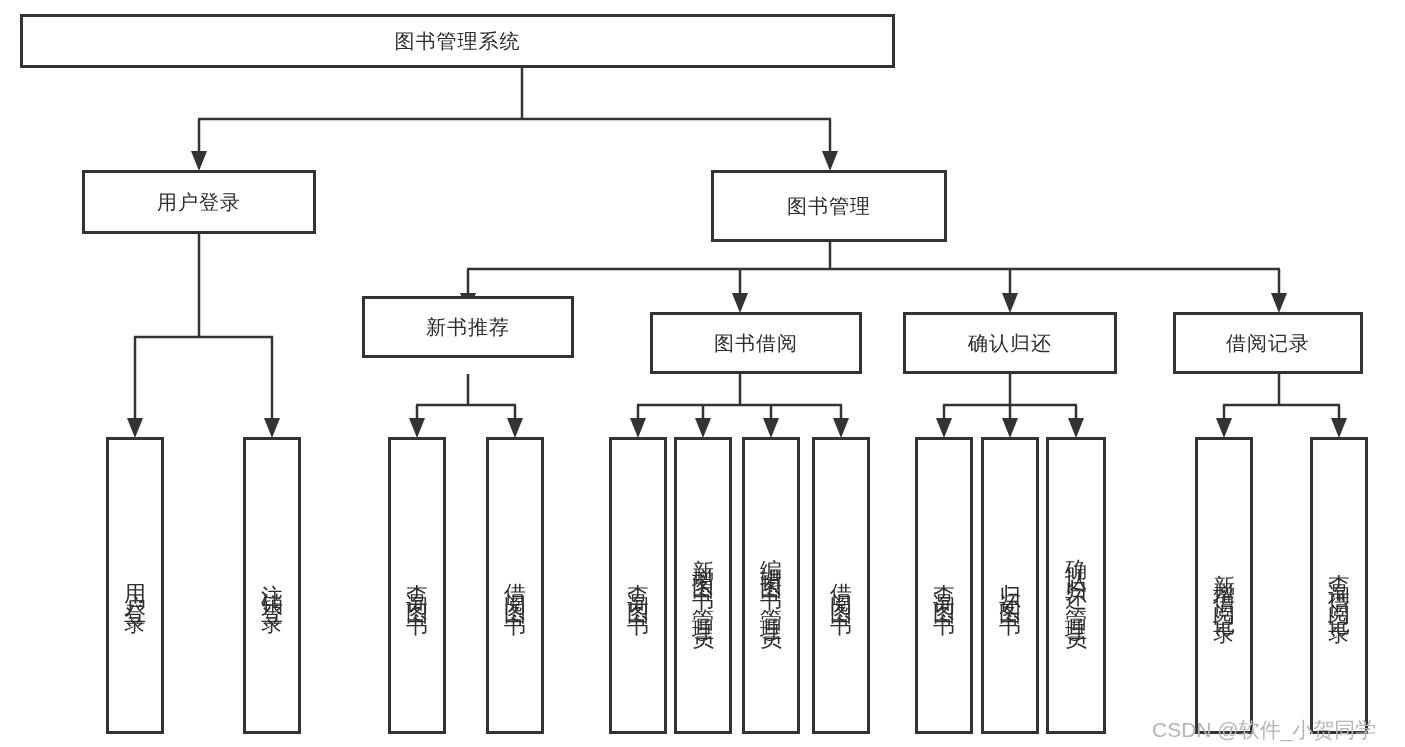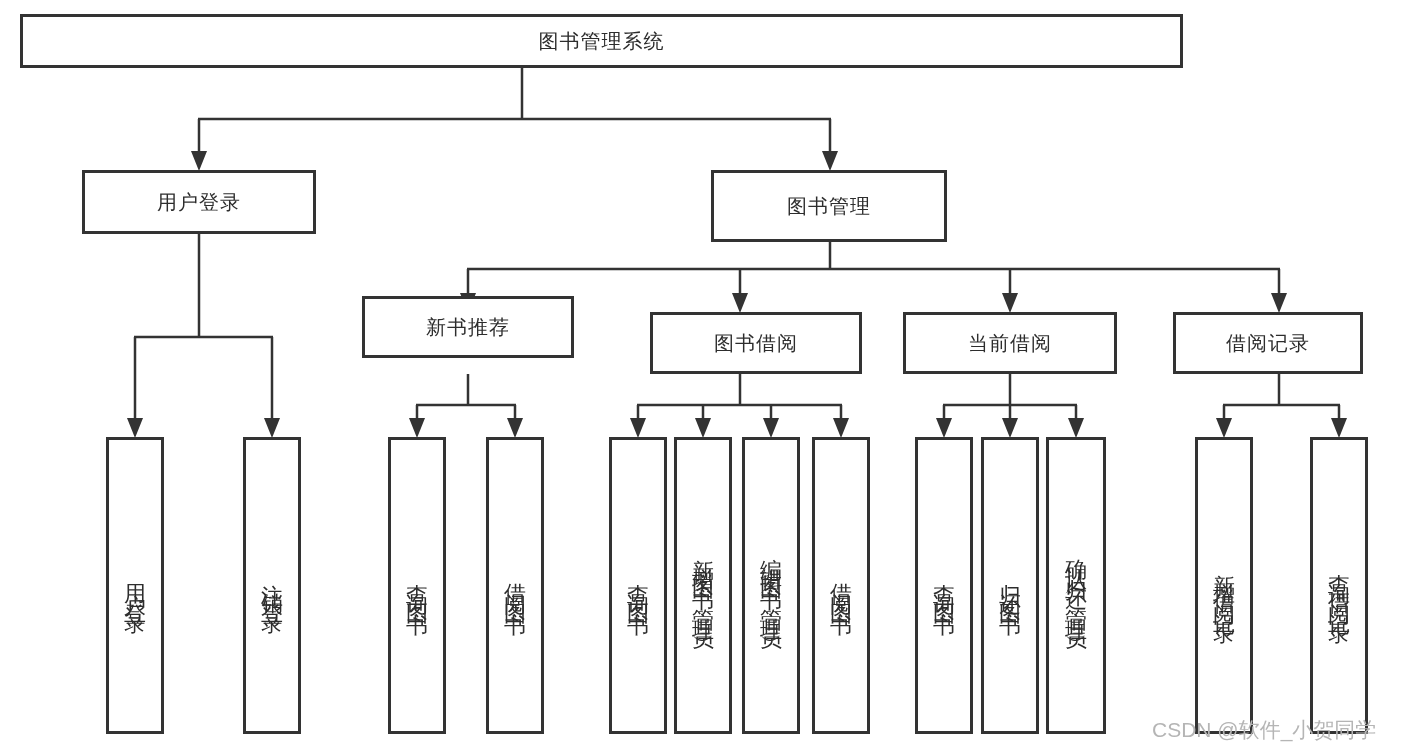--- a/index.html
+++ b/index.html
@@ -125,39 +125,39 @@
     <polygon points="1068,418 1084,418 1076,438"></polygon>
 
     <line x1="1279" y1="374" x2="1279" y2="406"></line>
     <line x1="1223" y1="405" x2="1340" y2="405"></line>
     <line x1="1224" y1="405" x2="1224" y2="422"></line>
     <line x1="1339" y1="405" x2="1339" y2="422"></line>
     <polygon points="1216,418 1232,418 1224,438"></polygon>
     <polygon points="1331,418 1347,418 1339,438"></polygon>
   </svg>
 
-  <div class="hbox" style="left:20px; top:14px; width:1163px; height:54px;">
+  <div class="hbox" style="left:20px; top:14px; width:875px; height:54px;">
     <span>图书管理系统</span>
   </div>
 
   <div class="hbox" style="left:82px; top:170px; width:234px; height:64px;">
     <span>用户登录</span>
   </div>
   <div class="hbox" style="left:711px; top:170px; width:236px; height:72px;">
     <span>图书管理</span>
   </div>
 
   <div class="hbox" style="left:362px; top:296px; width:212px; height:62px;">
     <span>新书推荐</span>
   </div>
   <div class="hbox" style="left:634px; top:312px; width:212px; height:62px;margin-left:16px;">
     <span>图书借阅</span>
   </div>
   <div class="hbox" style="left:903px; top:312px; width:214px; height:62px;">
-    <span>当前借阅</span>
+    <span>确认归还</span>
   </div>
   <div class="hbox" style="left:1173px; top:312px; width:190px; height:62px;">
     <span>借阅记录</span>
   </div>
 
   <div class="vbox" style="left:106px;">
     <span class="vtext">用户登录</span>
   </div>
   <div class="vbox" style="left:243px;">
     <span class="vtext">注销登录</span>

